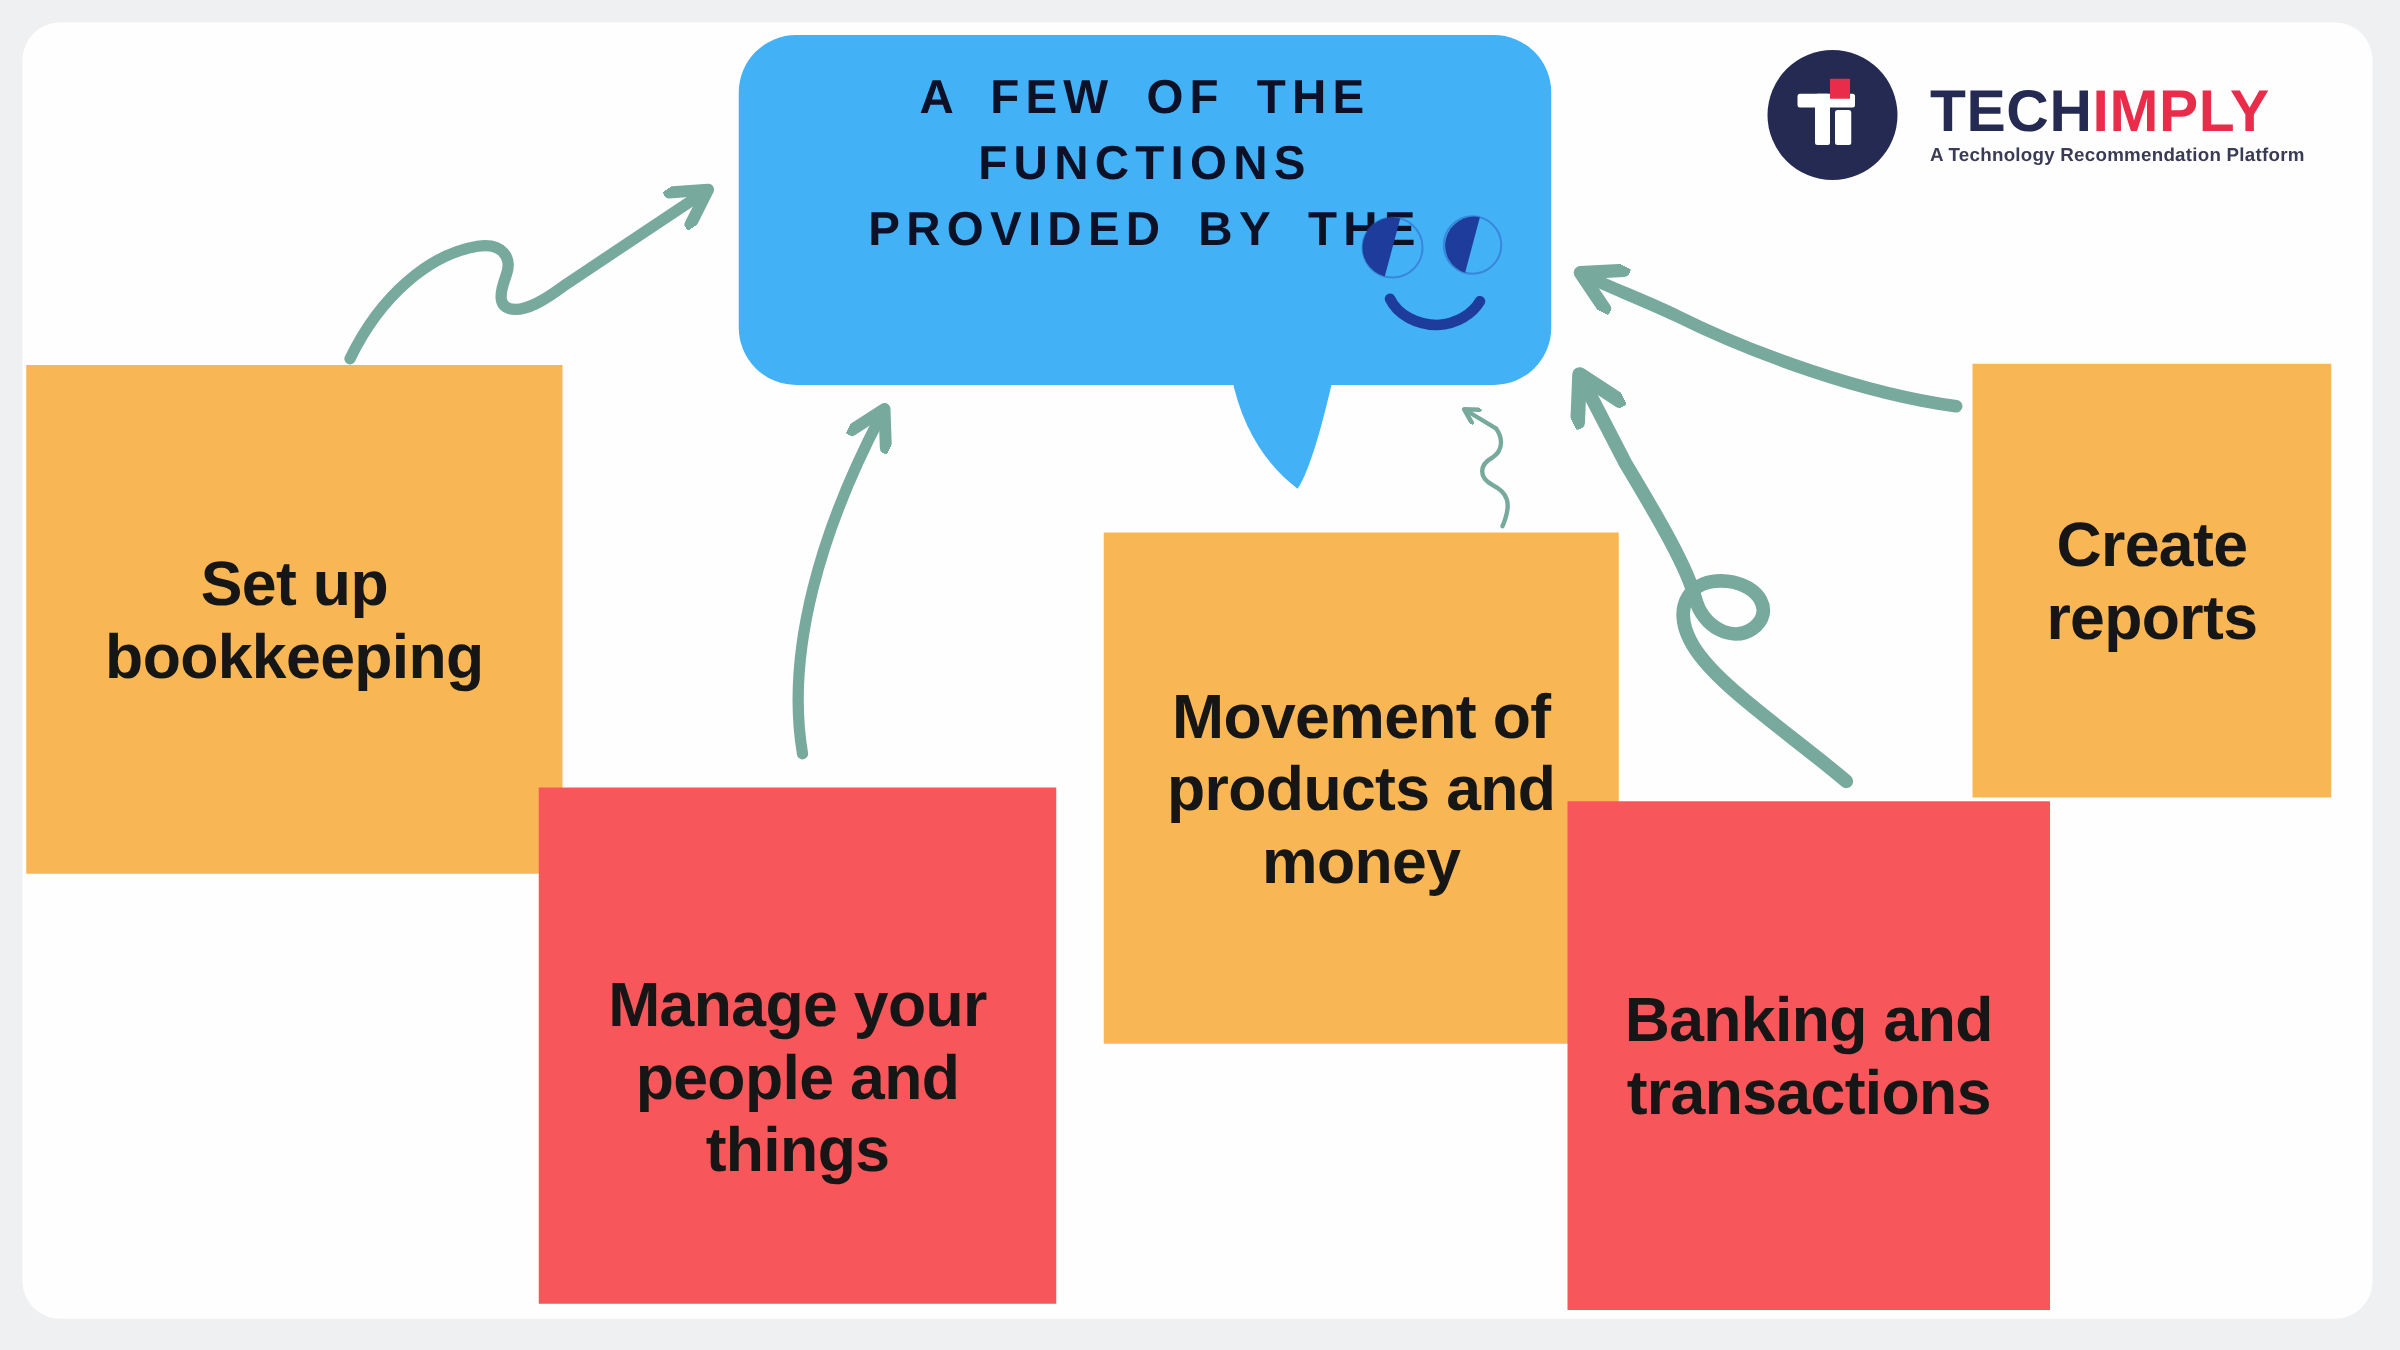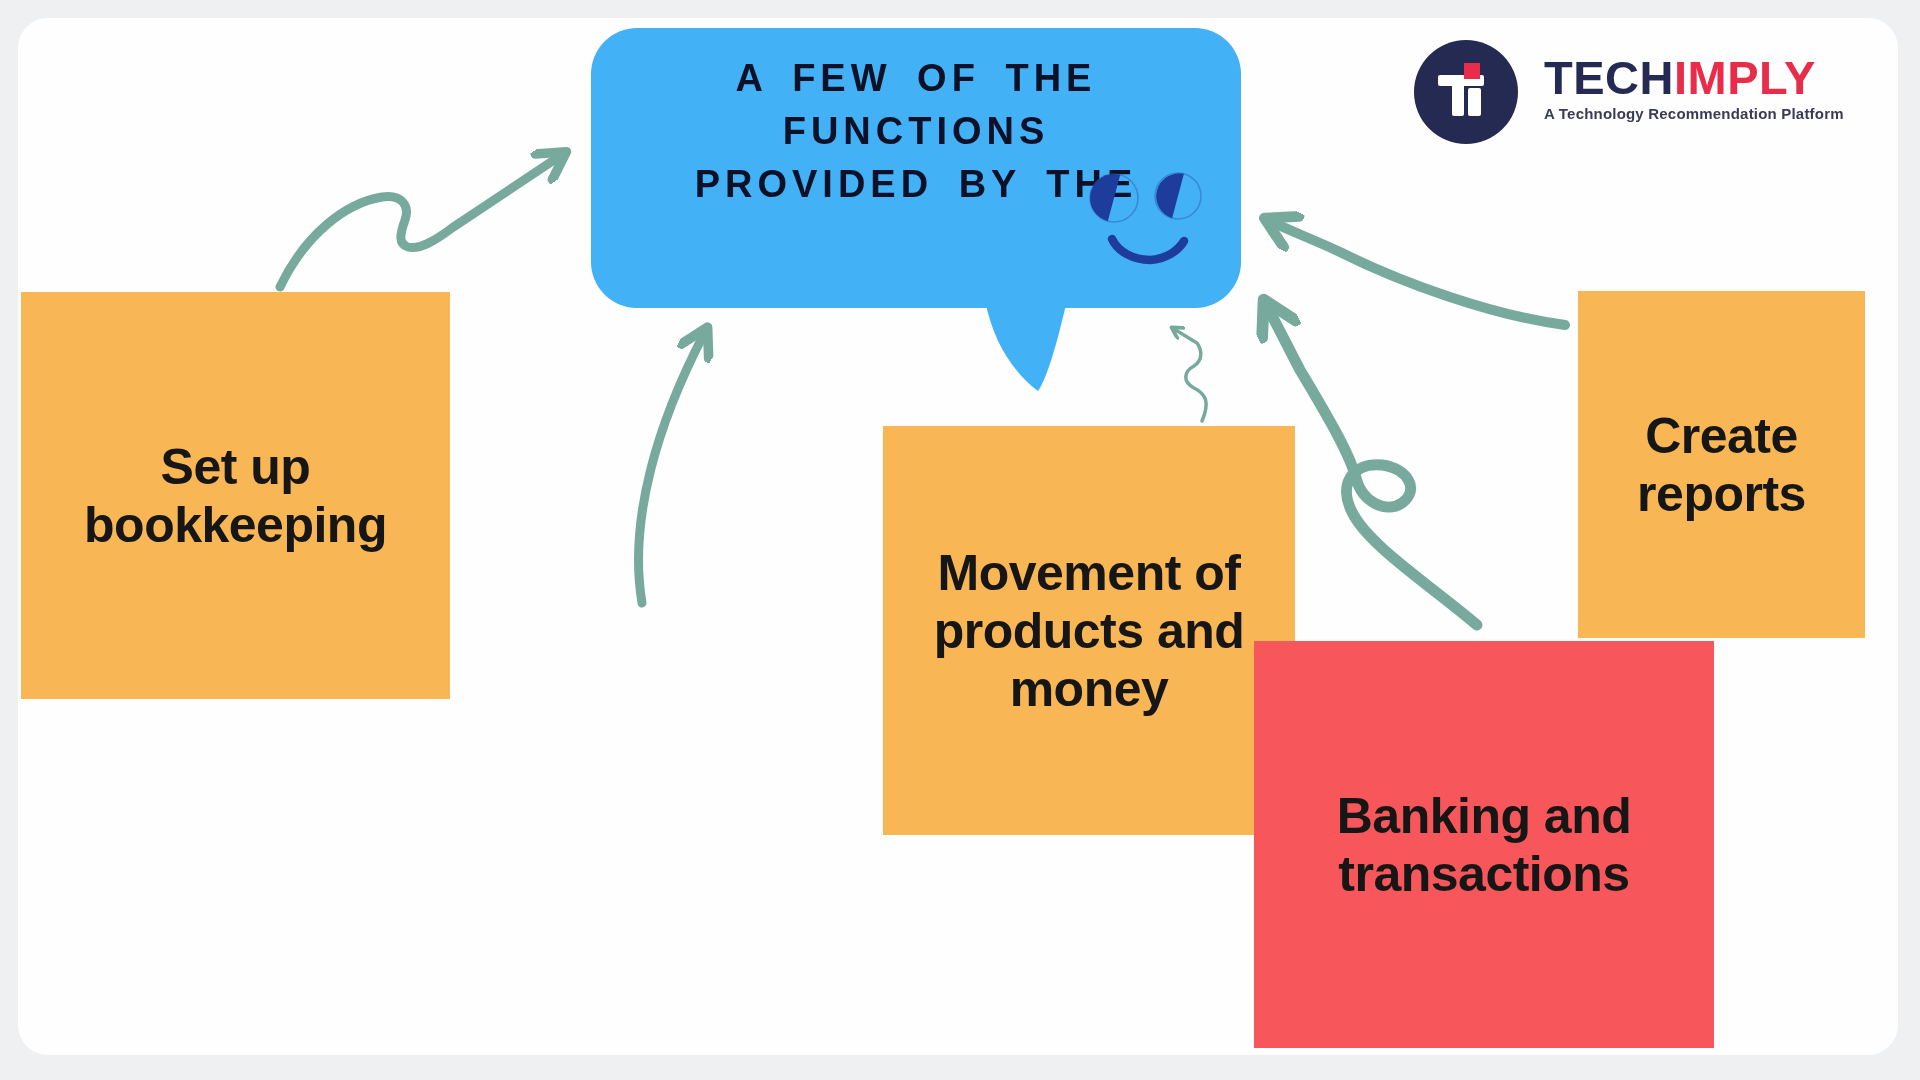--- a/index.html
+++ b/index.html
@@ -35,35 +35,35 @@
     text-align:center;color:var(--box-text);
     font-weight:bold;font-size:50px;line-height:58px;letter-spacing:-0.5px;
     padding:0 12px;
   }
   .fbox.orange{background:var(--orange);}
   .fbox.red{background:var(--red);}
   .b1{left:21px;top:292px;width:429px;height:407px;}
   .b2{left:431px;top:630px;width:414px;height:413px;}
   .b2 .label{padding-top:50px;}
   .b3{left:842px;top:426px;width:412px;height:409px;margin-left:41px;}
-  .b4{left:1254px;top:641px;width:460px;height:407px;}
+  .b4{left:1254px;top:641px;width:386px;height:407px;}
   .b5{left:1578px;top:291px;width:287px;height:347px;}
   .bubble{
     position:absolute;z-index:4;left:591px;top:28px;width:650px;height:280px;
     background:var(--blue);border-radius:46px;
   }
   .bubble-text{
     padding-top:24px;text-align:center;
     font-weight:bold;font-size:38px;line-height:53px;
     letter-spacing:5px;word-spacing:10px;color:var(--bubble-text);
   }
   .bubble-text span{display:block;}
   .logo{
     position:absolute;z-index:6;left:1414px;top:40px;
-    display:flex;gap:26px;
+    display:flex;align-items:center;gap:26px;
   }
   .logo-circle{
     width:104px;height:104px;border-radius:50%;background:var(--logo-navy);
     position:relative;flex:0 0 auto;
   }
   .brand-text{padding-top:14px;}
   .brand-line{font-weight:bold;font-size:47px;letter-spacing:0.5px;line-height:48px;white-space:nowrap;}
   .brand-primary{color:var(--logo-navy);}
   .brand-secondary{color:var(--logo-red);}
   .tagline{
@@ -90,20 +90,23 @@
     <path d="M 1202,421 C 1210,402 1206,394 1194,388 C 1183,382 1183,372 1194,366
              C 1203,360 1202,350 1197,343 L 1174,329" fill="none" stroke="#77A99C" stroke-width="3.5" stroke-linecap="round" marker-end="url(#ah)"></path>
     <path d="M 1477,625 C 1430,585 1368,545 1352,512 C 1338,485 1352,462 1382,465
              C 1408,468 1420,490 1402,503 C 1386,514 1362,502 1356,478
              C 1350,455 1330,420 1300,370 L 1268,308" fill="none" stroke="#77A99C" stroke-width="11" stroke-linecap="round" marker-end="url(#ah)"></path>
     <path d="M 1565,325 C 1490,315 1400,282 1340,252 C 1310,238 1288,230 1272,222" fill="none" stroke="#77A99C" stroke-width="10" stroke-linecap="round" marker-end="url(#ah)"></path>
   </svg>
 
   <div class="fbox orange b1">
     <span class="label">Set up bookkeeping</span>
+  </div>
+  <div class="fbox red b2">
+    <span class="label">Manage your people and things</span>
   </div>
   <div class="fbox orange b3">
     <span class="label">Movement of products and money</span>
   </div>
   <div class="fbox red b4">
     <span class="label">Banking and transactions</span>
   </div>
   <div class="fbox orange b5">
     <span class="label">Create reports</span>
   </div>

